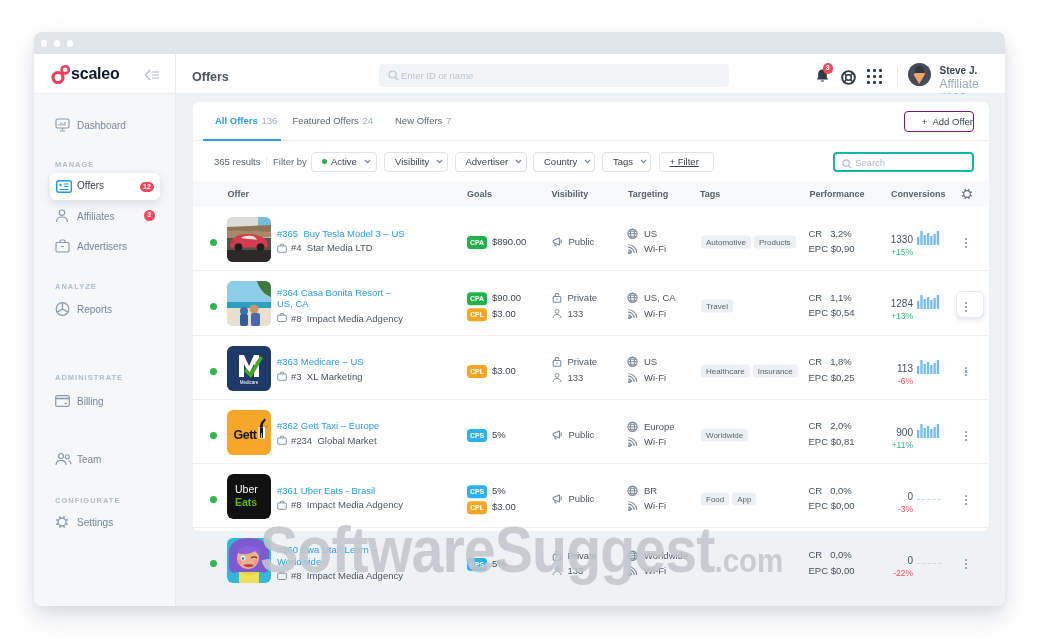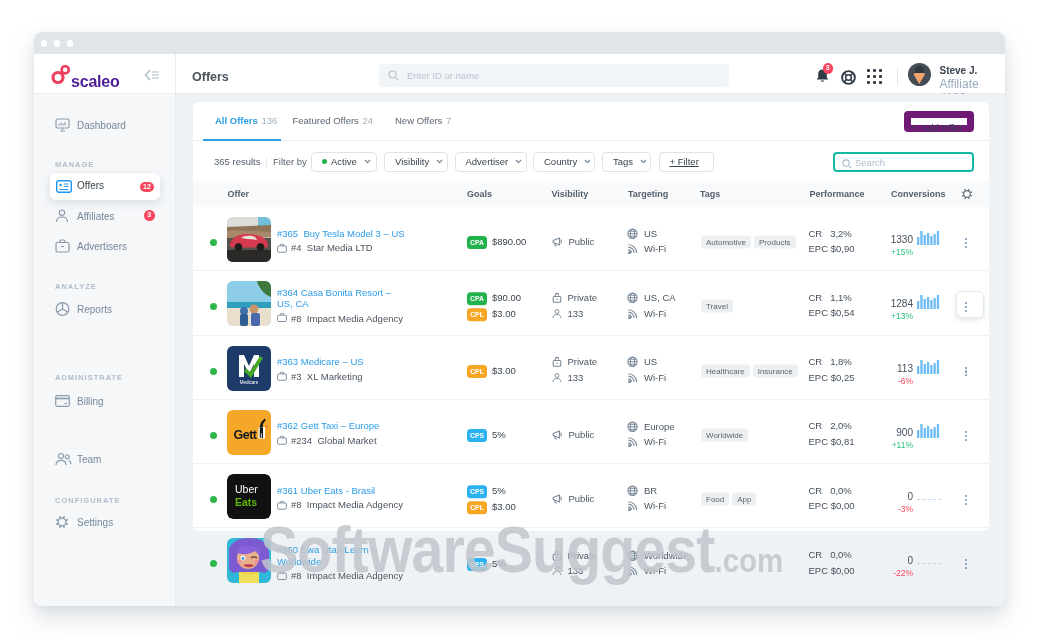--- a/index.html
+++ b/index.html
@@ -5,24 +5,24 @@
 * { margin:0; padding:0; box-sizing:border-box; }
 html,body { width:1038px; height:639px; background:#fff; font-family:"Liberation Sans", sans-serif; overflow:hidden; }
 .window { position:absolute; left:34px; top:32px; width:971px; height:574px; border-radius:8px; background:#fff;
   box-shadow:0 12px 24px rgba(145,156,168,0.30), 0 3px 8px rgba(145,156,168,0.14); overflow:hidden; }
 .titlebar { position:absolute; left:0; top:0; width:100%; height:22px; background:#E0E5E9; }
 .titlebar .dot { position:absolute; top:8px; width:6.5px; height:6.5px; border-radius:50%; background:#fff; }
 
 .header { position:absolute; left:0; top:22px; width:100%; height:40px; background:#fff; border-bottom:1px solid #EAEEF1; }
 .hleft { position:absolute; left:0; top:0; width:142px; height:100%; border-right:1px solid #E7ECF0; }
 .logo { position:absolute; left:17px; top:11px; height:20px; }
-.logotext { position:absolute; left:37px; top:11px; font-size:16px; font-weight:bold; color:#4c1d95; letter-spacing:-0.2px;margin-top:8px; }
+.logotext { position:absolute; left:37px; top:11px; font-size:16px; font-weight:bold; color:#0f172a; letter-spacing:-0.2px; }
 .collapse { position:absolute; left:110px; top:14px; }
 .htitle { position:absolute; left:158px; top:15.5px; font-size:12.5px; font-weight:bold; color:#4A545E; }
-.hsearch { position:absolute; left:345px; top:10px; width:350px; height:23px; background:#F1F5F8; border-radius:4px; color:#B9C5D2; font-size:9.5px; line-height:23px; padding-left:28px; }
+.hsearch { position:absolute; left:345px; top:10px; width:350px; height:23px; background:#F1F5F8; border-radius:4px; color:#B9C5D2; font-size:9.5px; line-height:23px; padding-left:22px; }
 .hsearch svg { position:absolute; left:9px; top:6px; }
 .bell { position:absolute; left:781px; top:13.5px; }
 .bellbadge { position:absolute; left:788.5px; top:9px; width:10.5px; height:10.5px; background:#F8475E; border-radius:50%; color:#fff; font-size:7px; font-weight:bold; text-align:center; line-height:10.5px; }
 .buoy { position:absolute; left:806.5px; top:15.5px; }
 .grid9 { position:absolute; left:833px; top:15px; }
 .hdivider { position:absolute; left:863px; top:13px; width:1px; height:19px; background:#E4E9EE; }
 .avatar { position:absolute; left:873.5px; top:8.5px; width:23.5px; height:23.5px; border-radius:50%; background:#454C56; overflow:hidden; }
 .avatar .head { position:absolute; left:7.3px; top:3.5px; width:9px; height:8.5px; border-radius:50%; background:#30373F; }
 .avatar .body { position:absolute; left:5.2px; top:10.5px; width:13px; height:11px; background:#F2A36B; clip-path:polygon(0 0, 100% 0, 50% 100%); border-radius:3px; }
 .uname { position:absolute; left:905.5px; top:10.5px; font-size:10px; font-weight:bold; color:#39434D; }
@@ -37,21 +37,21 @@
 .nav-active { position:absolute; left:16px; top:79.3px; width:110px; height:27px; background:#fff; border-radius:6px; box-shadow:0 3px 8px rgba(160,170,182,0.35); }
 .nav-active .nicon { position:absolute; left:6px; top:7px; }
 .nav-active .nlabel { position:absolute; left:27px; top:7px; font-size:10px; color:#39434D; }
 .badge { position:absolute; border-radius:7px; background:#F8475E; color:#fff; font-weight:bold; font-size:7px; text-align:center; }
 
 .card { position:absolute; left:16.5px; top:8px; width:796px; height:429px; background:#fff; border-radius:6px; }
 .tabs { position:absolute; left:0; top:0; width:100%; height:38.5px; border-bottom:1px solid #EAEEF1; }
 .tab { position:absolute; top:13px; font-size:9.5px; }
 .tab .cnt { margin-left:1px; }
 .tabline { position:absolute; left:10.5px; top:36.5px; width:78px; height:2px; background:#2B9CE5; }
-.addoffer { position:absolute; left:711.5px; top:9px; width:70px; height:21px; border:7px solid #701a75; border-radius:4px; font-size:9.5px; color:#39434D; text-align:left; line-height:19px; }
+.addoffer { position:absolute; left:711.5px; top:9px; width:70px; height:21px; border:1px solid #701a75; border-radius:4px; font-size:9.5px; color:#39434D; text-align:right; line-height:19px; }
 .filters { position:absolute; left:0; top:38.5px; width:100%; height:40.5px; }
 .fitem { position:absolute; top:11px; height:20px; font-size:9.5px; color:#5A6672; line-height:20px; }
 .fbox { position:absolute; top:11px; height:20px; border:1px solid #DDE3E9; border-radius:4px; background:#fff; font-size:9.5px; color:#39434D; line-height:18px; }
 .fsearch { position:absolute; left:640.5px; top:11px; width:141px; height:20px; border:2px solid #14b8a6; border-radius:4px; font-size:9.5px; color:#AEBBC9; line-height:18px; padding-left:20px; }
 .thead { position:absolute; left:0; top:79px; width:100%; height:26px; background:#F7F9FA; font-size:9px; color:#55616E;font-weight:bold; }
 .thead span { position:absolute; top:8px; }
 .trow { position:absolute; left:0; width:100%; height:64.25px; border-bottom:1px solid #EEF1F4; }
 .gdot { position:absolute; left:17.5px; top:32px; width:7px; height:7px; border-radius:50%; background:#2DB84C; }
 .thumb { position:absolute; left:34.5px; top:10px; width:44px; height:45px; border-radius:6px; overflow:hidden; }
 .oname { position:absolute; left:84.5px; top:calc(50% + 2px); transform:translateY(-50%); width:160px; }

